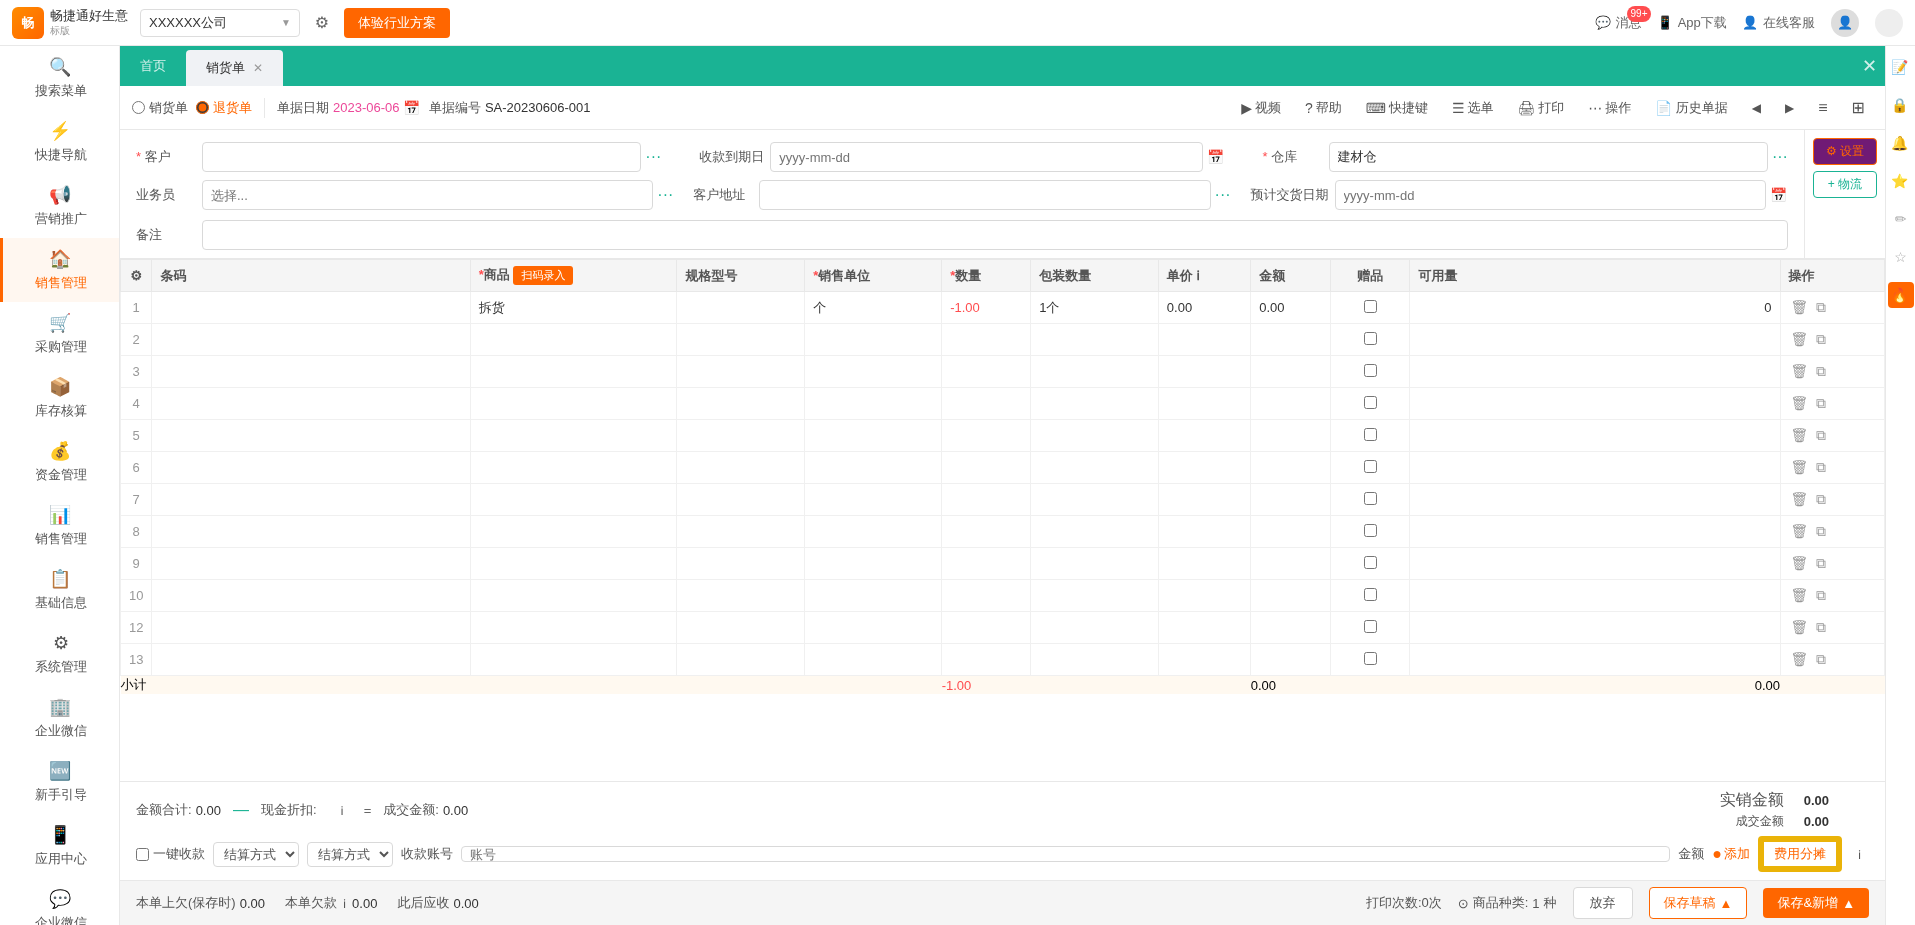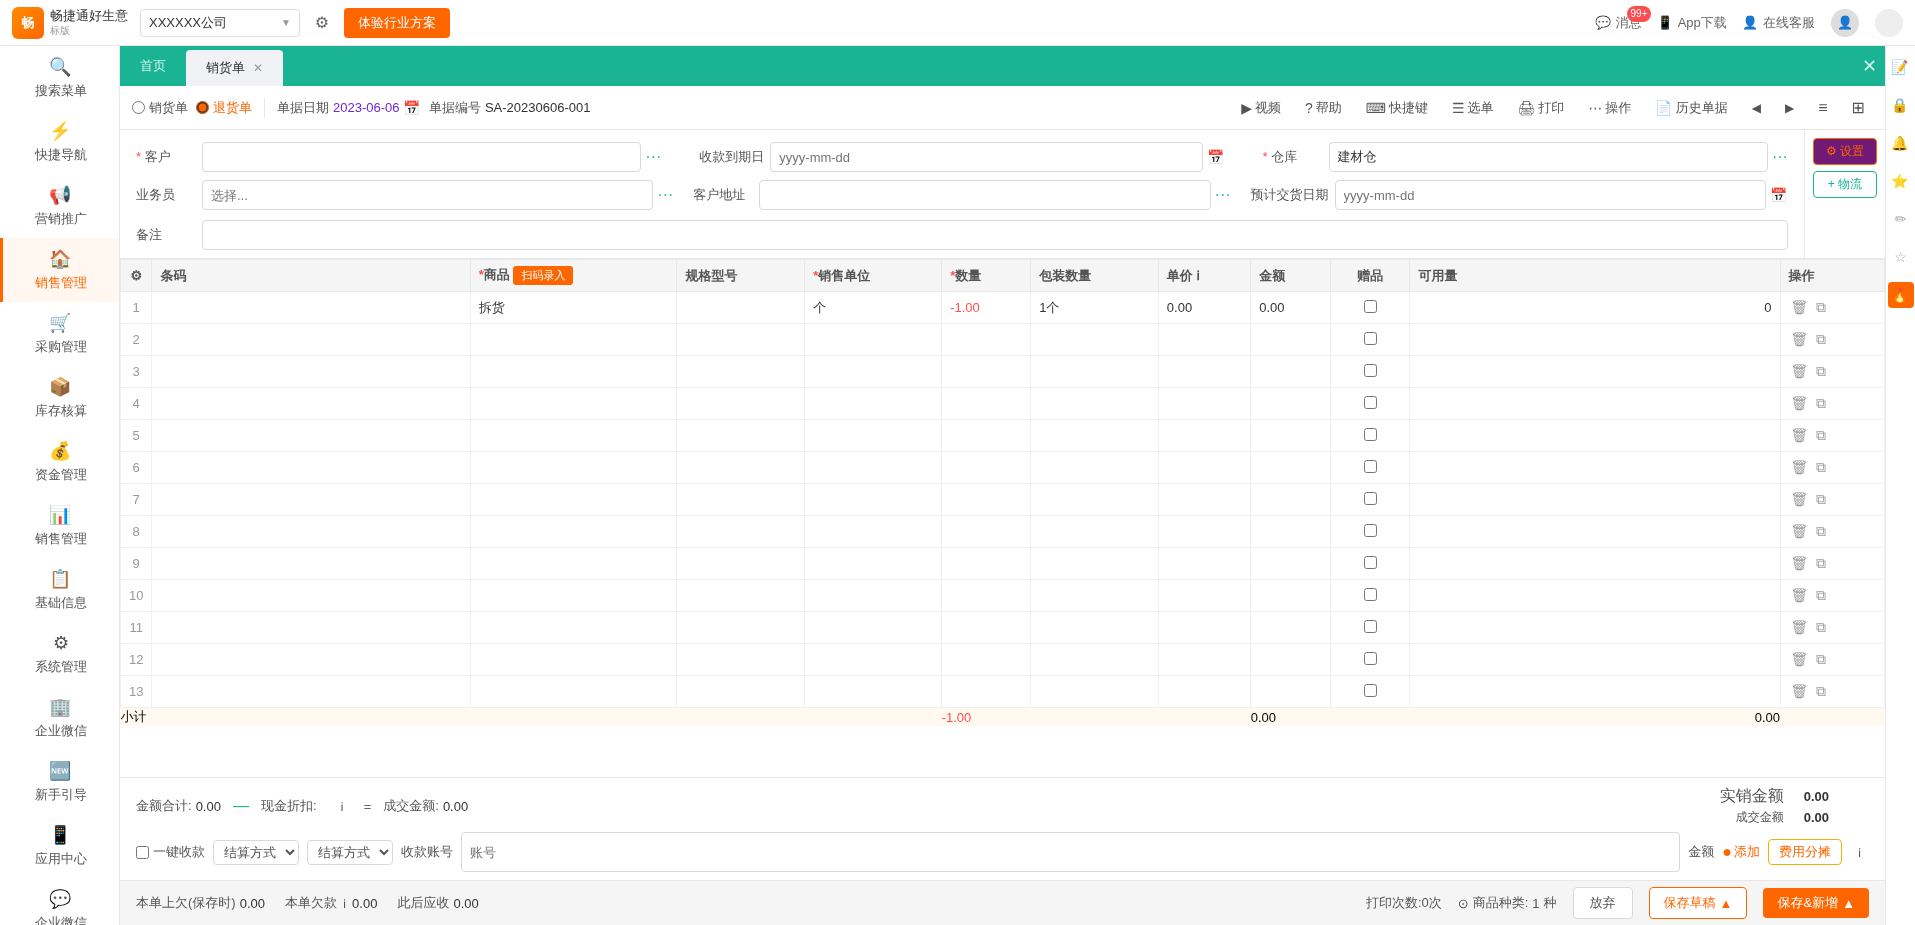--- a/index.html
+++ b/index.html
@@ -313,21 +313,21 @@
     .payment-checkbox { display: flex; align-items: center; gap: 4px; color: #555; }
     .payment-select {
       border: 1px solid #d9d9d9; border-radius: 4px; padding: 3px 6px; color: #555;
       background: #fff; min-width: 80px;
     }
     .add-btn {
       background: none; border: none; cursor: pointer; color: #ff6600;
       display: flex; align-items: center; gap: 2px;
     }
     .fee-split-btn {
-      border: 1px solid #eab308; color: #ff6600; background: #fff;
+      border: 6px solid #eab308; color: #ff6600; background: #fff;
       border-radius: 4px; padding: 3px 10px; cursor: pointer;
     }
 
     
     .footer-stats {
       background: #f5f5f5;
       border-top: 1px solid #e8e8e8;
       padding: 6px 16px;
       display: flex;
       align-items: center;
@@ -503,21 +503,21 @@
             <span>销货单</span>
           </label>
           <label class="radio-item active-radio">
             <input type="radio" name="doctype" checked="" style="">
             <span>退货单</span>
           </label>
         </div>
         <div class="toolbar-divider"></div>
         <div class="form-toolbar-field">
           <span>单据日期</span>
-          <span style="font-weight:500;color:#6d28d9;">2023-06-06</span>
+          <span style="font-weight:500;color:#ec4899;">2023-06-06</span>
           <button class="cal-btn">📅</button>
         </div>
         <div class="form-toolbar-field">
           <span>单据编号</span>
           <span style="font-weight:500;color:#333;">SA-20230606-001</span>
         </div>
         <div class="toolbar-right">
           <button class="toolbar-btn">
             <span class="btn-icon">▶</span>
             <span>视频</span>
@@ -808,37 +808,20 @@
       <td></td>
       <td></td>
       <td class="checkbox-col"><input type="checkbox" style=""></td>
       <td style="text-align:right;"></td>
       <td>
         <button class="table-action-btn">🗑</button>
         <button class="table-action-btn">⧉</button>
       </td>
     </tr>
               <tr>
-      <td class="row-num">11</td>
-      <td><input style="border: none; outline: none; width: 100%; font-size: 12px;" value=""></td>
-      <td><span style="color:#333;"></span></td>
-      <td></td>
-      <td></td>
-      <td class=""></td>
-      <td></td>
-      <td></td>
-      <td></td>
-      <td class="checkbox-col"><input type="checkbox" style=""></td>
-      <td style="text-align:right;"></td>
-      <td>
-        <button class="table-action-btn">🗑</button>
-        <button class="table-action-btn">⧉</button>
-      </td>
-    </tr>
-              <tr>
       <td class="row-num">12</td>
       <td><input style="border: none; outline: none; width: 100%; font-size: 12px;" value=""></td>
       <td><span style="color:#333;"></span></td>
       <td></td>
       <td></td>
       <td class=""></td>
       <td></td>
       <td></td>
       <td></td>
       <td class="checkbox-col"><input type="checkbox" style=""></td>
@@ -921,21 +904,21 @@
               <input type="checkbox" style="">
               <span>一键收款</span>
             </label>
             <select class="payment-select">
               <option>结算方式</option>
             </select>
             <select class="payment-select">
               <option>结算方式</option>
             </select>
             <span style="color:#555;">收款账号</span>
-            <input class="field-input" style="width: 100px; height: 40px; padding-left: 8px;" type="text" placeholder="账号">
+            <input class="field-input" style="width: 100px; height: 16px; padding-left: 8px;" type="text" placeholder="账号">
             <span style="color:#555;">金额</span>
             <button class="add-btn">
               <span style="color:#ff6600; font-size:16px;">●</span>
               <span>添加</span>
             </button>
             <button class="fee-split-btn">费用分摊</button>
             <button class="toolbar-btn">ℹ</button>
           </div>
         </div>
 

